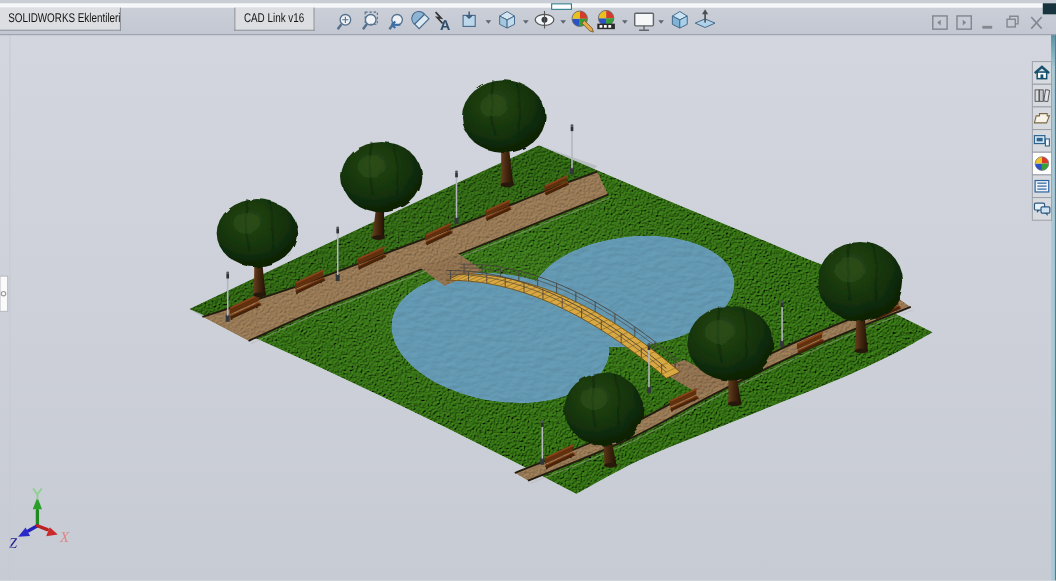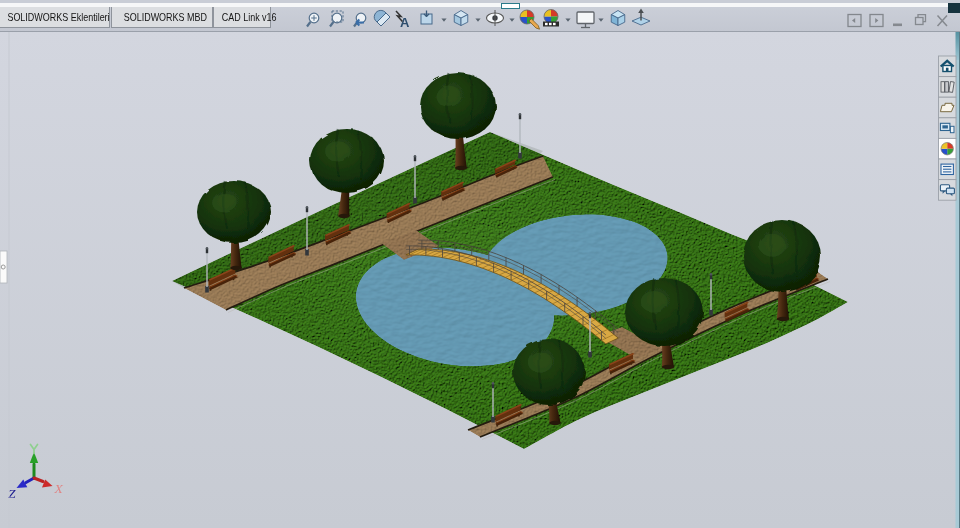--- a/index.html
+++ b/index.html
@@ -346,22 +346,21 @@
       <path d="M942.6 190.90000000000003 l0 2.8 2.8 -2.8z" fill="#2e5a80"></path>
       <rect x="946.4000000000001" y="188.10000000000002" width="8" height="5.6" rx="1" fill="#cfe2f2" stroke="#2e5a80" stroke-width="1.1"></rect>
       <path d="M952.4000000000001 193.70000000000005 l0 2.6 -2.6 -2.6z" fill="#2e5a80"></path>
 <rect x="8.5" y="29" width="1" height="499" fill="#c6cad2"></rect>
 <rect x="0" y="251" width="7" height="32" fill="#fafafa" stroke="#b0b4ba" stroke-width="0.8"></rect>
 <circle cx="3.2" cy="267" r="2" fill="none" stroke="#999" stroke-width="1"></circle>
 </svg>
 <div id="topbar">
 <div id="topwhite"></div>
 <div class="tab" style="left:-8px;width:118px;"><span>SOLIDWORKS Eklentileri</span></div>
-<div class="tab" style="left:111px;width:102px;"><span>SOLIDWORKS MBD</span></div>
-<div class="tab" style="left:213px;width:58px;"><span>CAD Link v16</span></div>
+<div class="tab" style="left:213px;width:73px;"><span>CAD Link v16</span></div>
 <div style="position:absolute;left:501px;top:0;width:19px;height:6px;background:#fff;border:1px solid #2a7a8a;box-sizing:border-box;"></div>
 <div style="position:absolute;left:948px;top:0;width:12px;height:10px;background:#16333e;"></div>
 <svg width="960" height="29" style="position:absolute;left:0;top:0">
 <circle cx="314" cy="15" r="4.8" fill="#eef2f6" stroke="#55708c" stroke-width="1.2"></circle>
         <line x1="310.4" y1="19" x2="307" y2="23.5" stroke="#55708c" stroke-width="2.2"></line>
         <g stroke="#55708c" stroke-width="1">
           <line x1="314" y1="12.2" x2="314" y2="17.8"></line>
           <line x1="311.2" y1="15" x2="316.8" y2="15"></line>
         </g>
 <circle cx="337" cy="15" r="4.8" fill="#eef2f6" stroke="#55708c" stroke-width="1.2"></circle>

